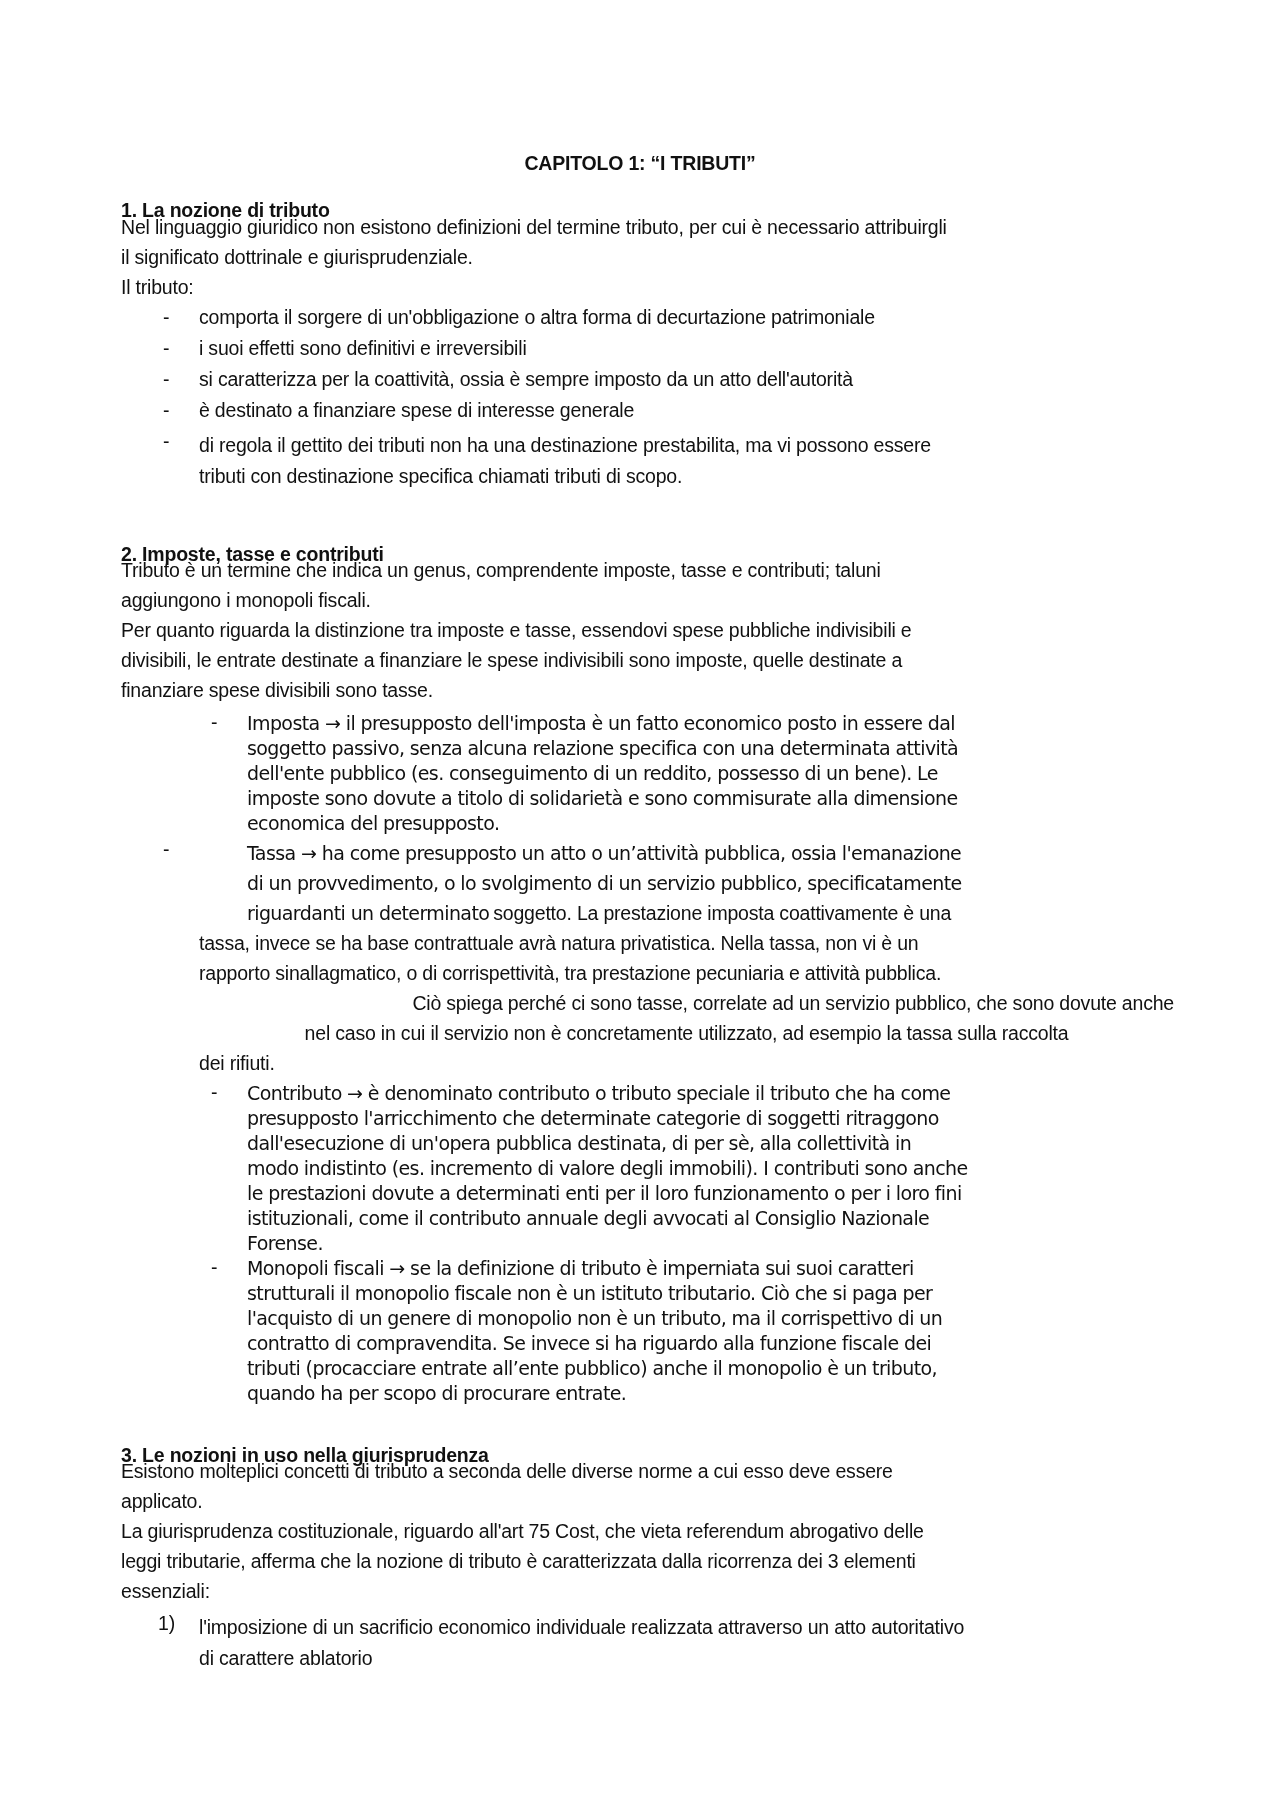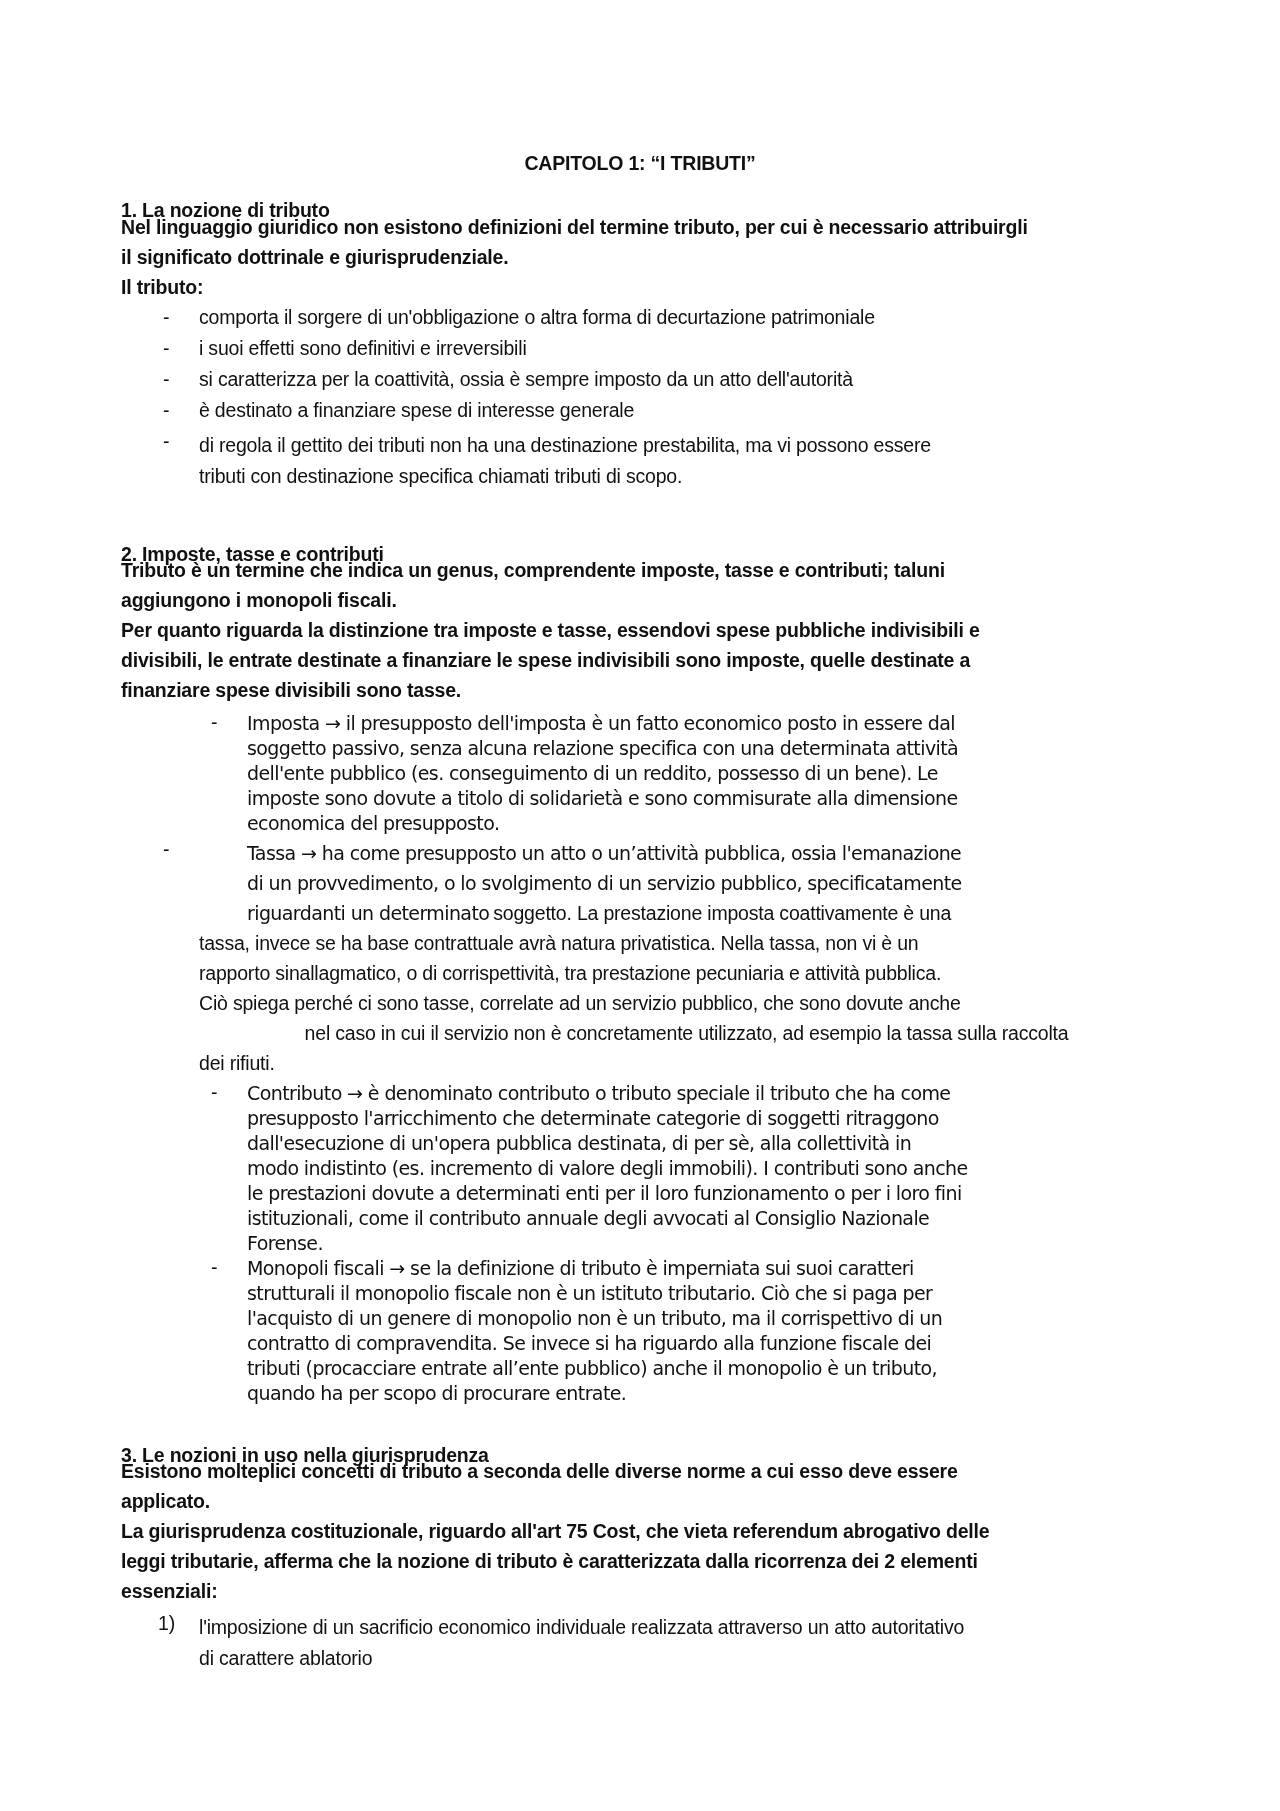--- a/index.html
+++ b/index.html
@@ -2,21 +2,21 @@
 <html><head>
 <meta charset="utf-8">
 <style>
   html, body { margin: 0; padding: 0; background: #ffffff; }
   body { width: 1280px; height: 1811px; position: relative; overflow: hidden; color: #111111; }
   .page { position: absolute; left: 0; top: 0; width: 1280px; height: 1559px; background: #fff; }
   .ls { font-family: "Liberation Sans", sans-serif; font-size: 19.5px; letter-spacing: -0.2px; }
   .dj { font-family: "DejaVu Sans", sans-serif; font-size: 19px; letter-spacing: -0.6px; margin-left: 48px; }
   .title { position: absolute; top: 152px; left: 0; width: 1280px; text-align: center; font-weight: bold; }
   .h { position: absolute; left: 121px; font-weight: bold; margin-top: 16px; }
-  .p { position: absolute; left: 121px; width: 1050px; line-height: 30px; font-weight: bold; }
+  .p { position: absolute; left: 121px; width: 1050px; line-height: 30px; }
   .li { position: absolute; left: 163px; width: 1010px; }
   .li .dash { position: absolute; left: 0; top: 0; }
   .li .txt { position: absolute; left: 36px; width: 975px; }
   .ls-lines { line-height: 30.5px; }
   .dj-lines { line-height: 25px; }
 </style>
 </head>
 <body>
 
 <div class="page">
@@ -75,21 +75,21 @@
   </div>
 
   <div class="li" style="top:838px;">
     <span class="dash ls">-</span>
     <span class="txt">
       <div class="dj" style="height:30px;line-height:30px;">Tassa →  ha come presupposto un atto o un’attività pubblica, ossia l'emanazione</div>
       <div class="dj" style="height:30px;line-height:30px;">di un provvedimento, o lo svolgimento di un servizio pubblico, specificatamente</div>
       <div style="height:30px;line-height:30px;white-space:nowrap;"><span class="dj">riguardanti un determinato</span> <span class="ls">soggetto. La prestazione imposta coattivamente è una</span></div>
       <div class="ls" style="height:30px;line-height:30px;">tassa, invece se ha base contrattuale avrà natura privatistica. Nella tassa, non vi è un</div>
       <div class="ls" style="height:30px;line-height:30px;">rapporto sinallagmatico, o di corrispettività, tra prestazione pecuniaria e attività pubblica.</div>
-      <div class="ls" style="height:30px;line-height:30px;">Ciò spiega perché ci sono tasse, correlate ad un servizio pubblico, che sono dovute anche</div>
+      <div class="ls" style="height:30px;line-height:30px;text-align:right;">Ciò spiega perché ci sono tasse, correlate ad un servizio pubblico, che sono dovute anche</div>
       <div class="ls" style="height:30px;line-height:30px;text-align:center;">nel caso in cui il servizio non è concretamente utilizzato, ad esempio la tassa sulla raccolta</div>
       <div class="ls" style="height:30px;line-height:30px;">dei rifiuti.</div>
     </span>
   </div>
 
   <div class="li dj" style="top:1081px;">
     <span class="dash ls">-</span>
     <span class="txt dj-lines">
       <div>Contributo → è denominato contributo o tributo speciale il tributo che ha come</div>
       <div>presupposto l'arricchimento che determinate categorie di soggetti ritraggono</div>
@@ -111,21 +111,21 @@
       <div>tributi (procacciare entrate all’ente pubblico) anche il monopolio è un tributo,</div>
       <div>quando ha per scopo di procurare entrate.</div>
     </span>
   </div>
 
   <div class="h ls" style="top:1428px;">3. Le nozioni in uso nella giurisprudenza</div>
   <div class="p ls" style="top:1456px;">
     <div>Esistono molteplici concetti di tributo a seconda delle diverse norme a cui esso deve essere</div>
     <div>applicato.</div>
     <div>La giurisprudenza costituzionale, riguardo all'art 75 Cost, che vieta referendum abrogativo delle</div>
-    <div>leggi tributarie, afferma che la nozione di tributo è caratterizzata dalla ricorrenza dei 2 elementi</div>
+    <div>leggi tributarie, afferma che la nozione di tributo è caratterizzata dalla ricorrenza dei 3 elementi</div>
     <div>essenziali:</div>
   </div>
 
   <div class="li ls" style="top:1612px;left:158px;">
     <span class="dash">1)</span>
     <span class="txt ls-lines" style="left:41px;">
       <div>l'imposizione di un sacrificio economico individuale realizzata attraverso un atto autoritativo</div>
       <div>di carattere ablatorio</div>
     </span>
   </div>

